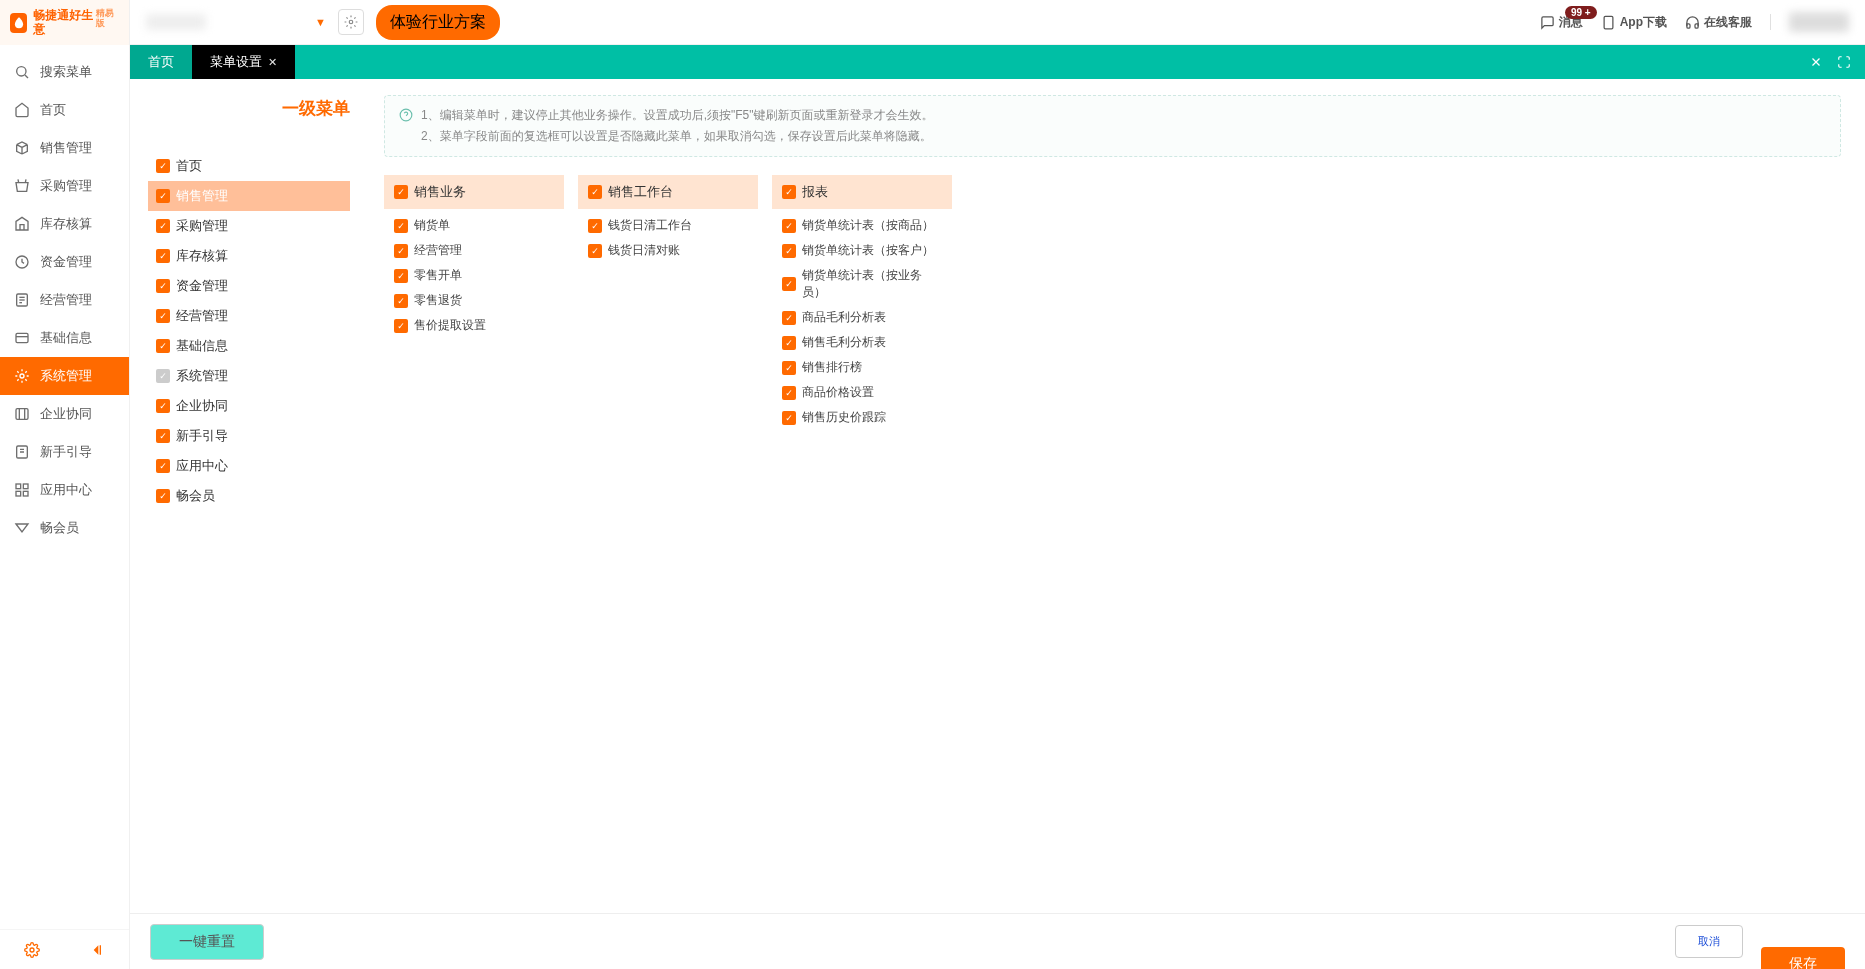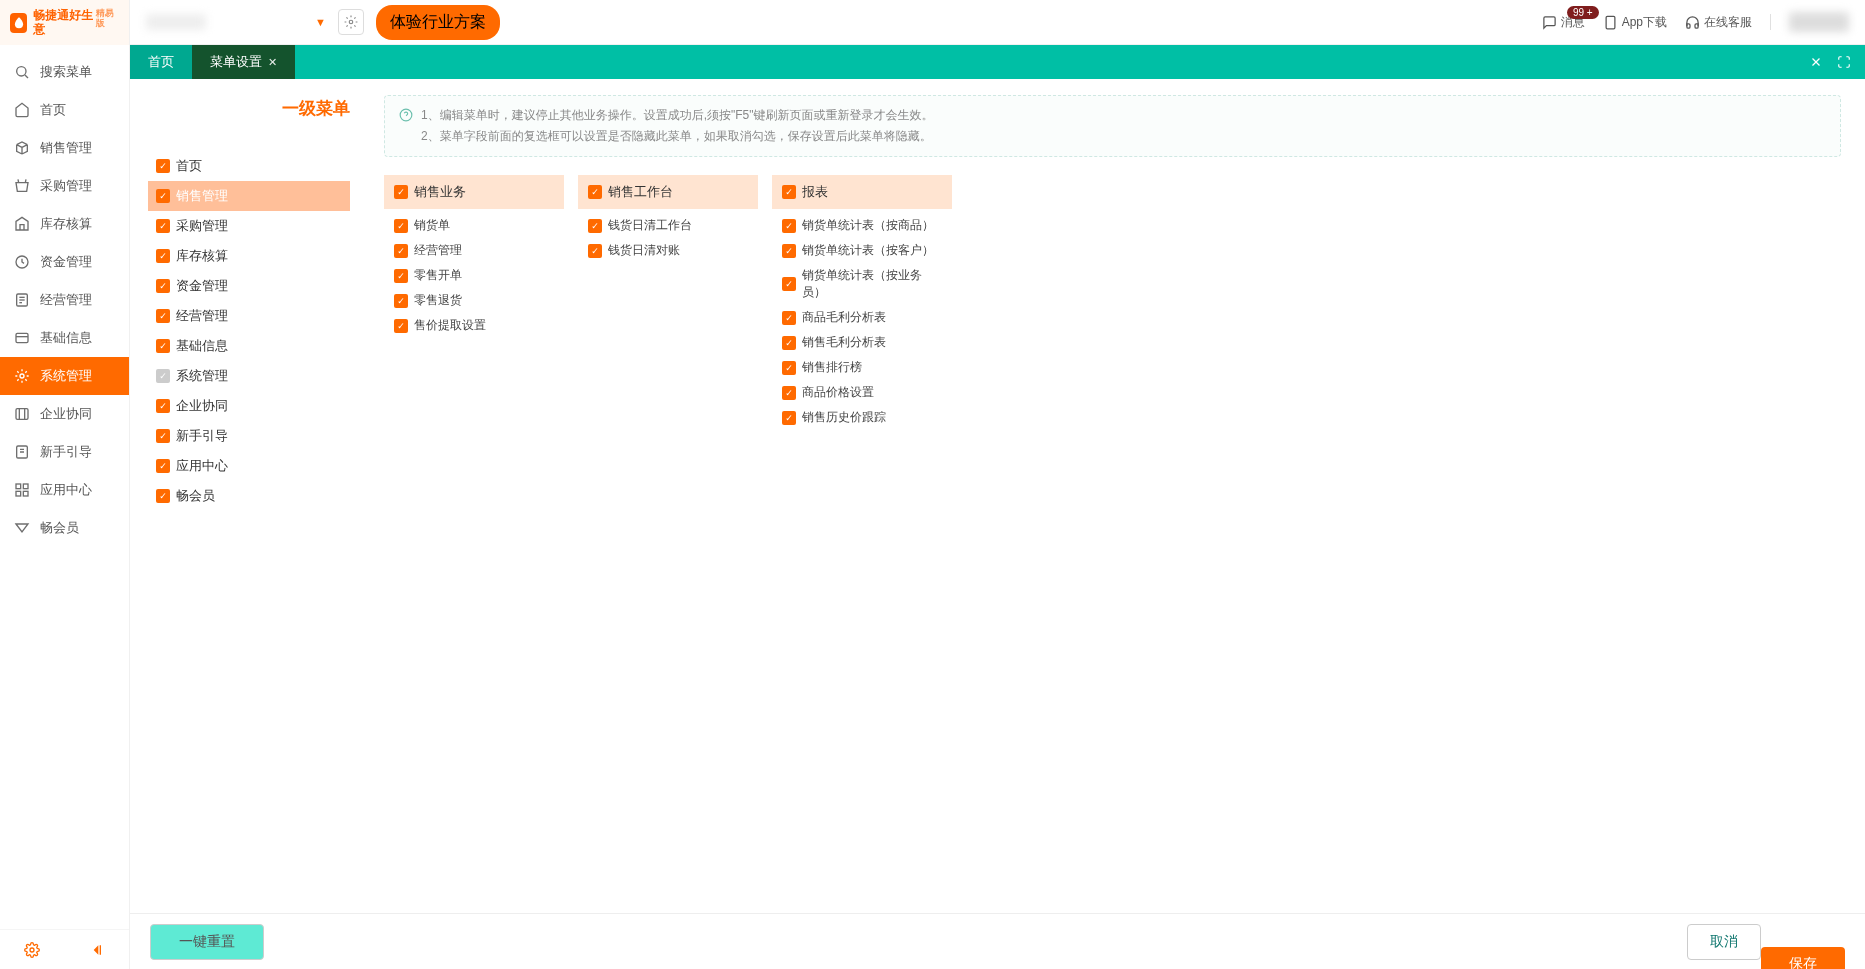--- a/index.html
+++ b/index.html
@@ -24,31 +24,31 @@
 .main { flex: 1; display: flex; flex-direction: column; min-width: 0; }
 
 
 .header { height: 45px; display: flex; align-items: center; padding: 0 16px; gap: 12px; border-bottom: 1px solid #f0f0f0; }
 .org-select { display: flex; align-items: center; gap: 6px; color: #888; min-width: 180px; }
 .org-blur { filter: blur(4px); background: #eee; width: 60px; height: 16px; border-radius: 3px; }
 .chev-down { color: #ff6a00; font-size: 11px; }
 .gear-btn { width: 26px; height: 26px; border: 1px solid #ddd; border-radius: 4px; display: flex; align-items: center; justify-content: center; color: #888; cursor: pointer; }
 .cta-btn { background: #ff6a00; color: #000000; border: none; padding: 7px 14px; border-radius: 16px; font-size: 16px; cursor: pointer; }
 .header-spacer { flex: 1; }
-.header-right { display: flex; align-items: center; gap: 18px; color: #555; font-size: 12px; }
+.header-right { display: flex; align-items: center; gap: 18px; color: #555; font-size: 12px; font-weight: bold; }
 .hr-item { display: flex; align-items: center; gap: 4px; cursor: pointer; position: relative; }
 .badge { position: absolute; top: -8px; right: -14px; background: #7f1d1d; color: #fff; border-radius: 10px; padding: 1px 6px; font-size: 10px; }
 .avatar-blur { width: 60px; height: 20px; filter: blur(4px); background: #ddd; border-radius: 3px; }
 .divider { width: 1px; height: 16px; background: #e0e0e0; }
 
 
 .tabs-bar { height: 34px; background: #00bfa5; display: flex; align-items: stretch; color: #fff; }
 .tab { padding: 0 18px; display: flex; align-items: center; gap: 6px; cursor: pointer; font-size: 13px; }
 .tab.inactive { background: #00a890; }
-.tab.active { background: #14532d; justify-content: space-between; }
+.tab.active { background: #000000; justify-content: space-between; }
 .tab-close { font-size: 11px; opacity: 0.9; cursor: pointer; }
 .tabs-spacer { flex: 1; }
 .tabs-actions { display: flex; align-items: center; gap: 10px; padding: 0 12px; }
 .tabs-actions .ico { width: 18px; height: 18px; display: flex; align-items: center; justify-content: center; cursor: pointer; }
 
 
 .content { flex: 1; display: flex; background: #fff; overflow: hidden; }
 
 
 .l1-panel { width: 230px; padding: 18px 10px 10px 18px; flex-shrink: 0; }
@@ -68,21 +68,21 @@
 .groups { display: flex; gap: 14px; align-items: flex-start; }
 .group { width: 180px; }
 .group-header { background: #ffe4d1; padding: 8px 10px; display: flex; align-items: center; gap: 2px; font-size: 13px; color: #333; }
 .group-body { padding: 8px 10px; display: flex; flex-direction: column; gap: 8px; }
 .g-item { display: flex; align-items: center; gap: 2px; font-size: 12px; color: #444; }
 
 
 .footer { height: 56px; border-top: 1px solid #eee; display: flex; align-items: center; padding: 0 20px; background: #fff; }
 .btn-reset { border: 1px solid #ccc; background: #5eead4; color: #555; padding: 8px 28px; border-radius: 4px; font-size: 14px; cursor: pointer; }
 .footer-spacer { flex: 1; }
-.btn-cancel { border: 1px solid #ccc; background: #fff; color: #0f766e; padding: 8px 22px; border-radius: 4px; font-size: 14px; cursor: pointer; margin-right: 0; }
+.btn-cancel { border: 1px solid #ccc; background: #fff; color: #1d4ed8; padding: 8px 22px; border-radius: 4px; font-size: 11px; cursor: pointer; margin-right: 18px; }
 .btn-save { border: none; background: #ff6a00; color: #fff; padding: 8px 28px; border-radius: 4px; font-size: 14px; cursor: pointer; margin-top: 44px; }
 
 svg { display: block; }
 </style>
 </head>
 <body>
 
 <div class="app">
 
   <div class="sidebar">

